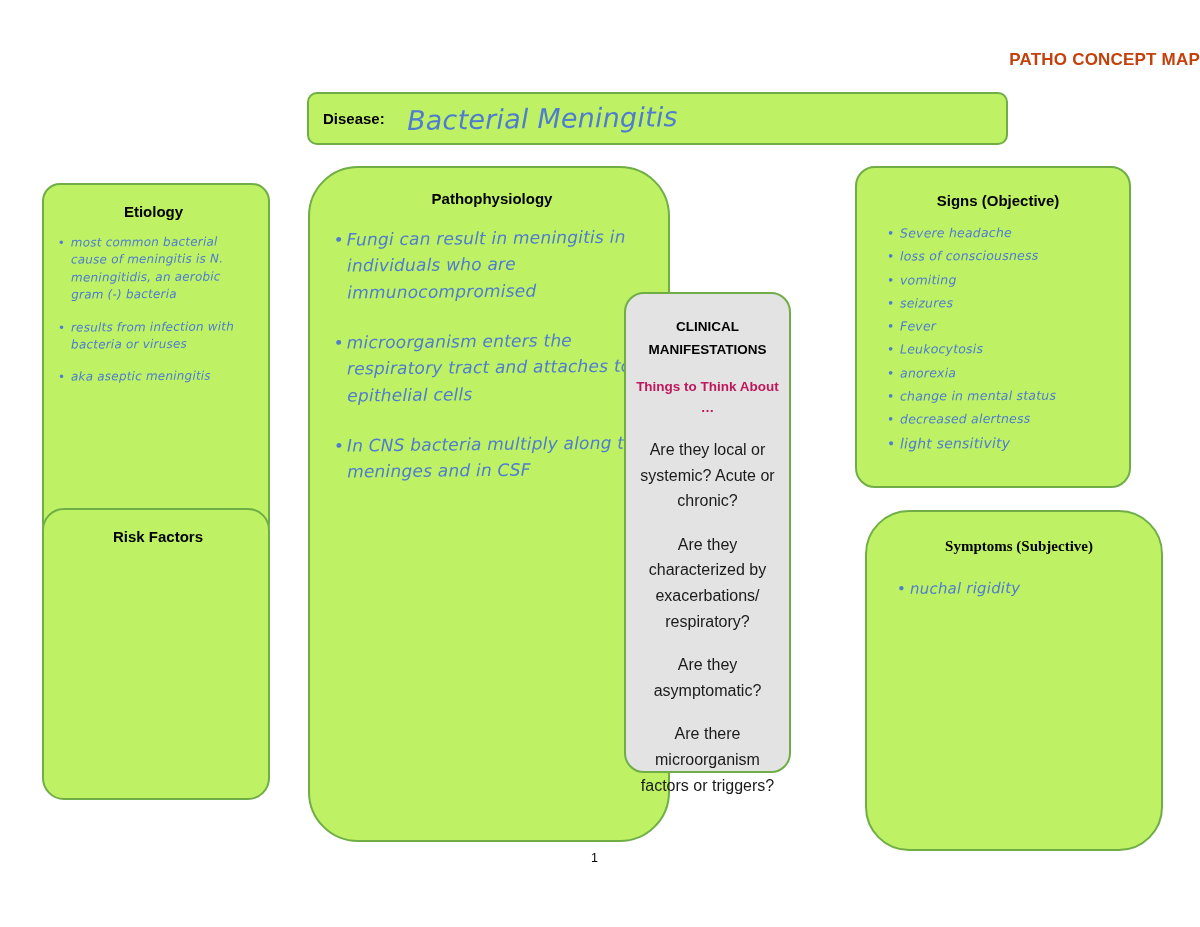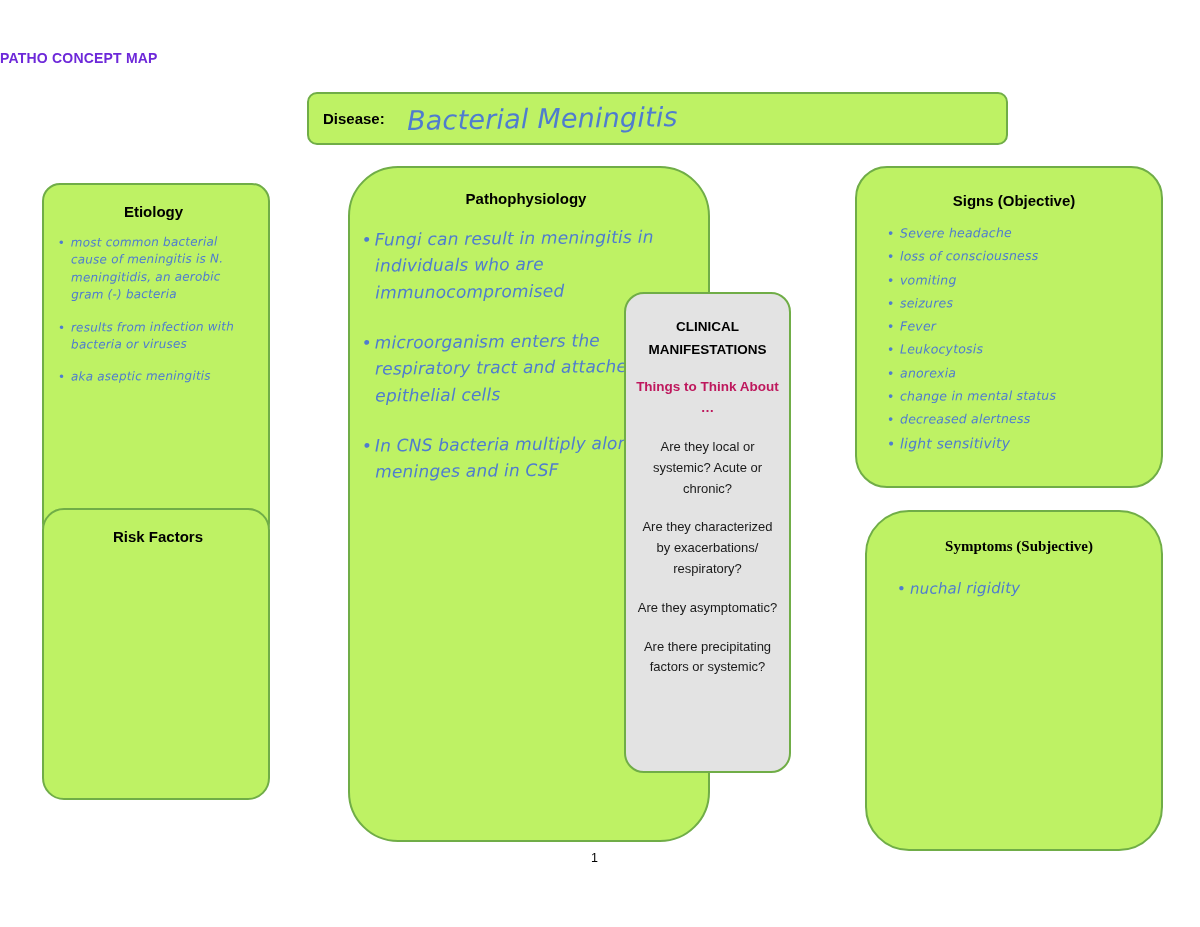--- a/index.html
+++ b/index.html
@@ -17,25 +17,25 @@
     position: relative;
     width: 1200px;
     height: 927px;
     background: #ffffff;
   }
   .doc-title {
     position: absolute;
     top: 50px;
     left: 0;
     width: 100%;
-    text-align: left;
-    font-weight: bold;
-    font-size: 14px;
+    text-align: right;
+    font-weight: bold;
+    font-size: 17px;
     letter-spacing: 0.2px;
-    color: #6d28d9;
+    color: #c2410c;
   }
   .box {
     position: absolute;
     box-sizing: border-box;
     border: 2.5px solid var(--border-green, #70ad47);
     border-radius: 16px;
     background: #bef264;
   }
   .box-title {
     text-align: center;
@@ -92,21 +92,21 @@
   .etiology-box { left: 42px; top: 183px; width: 228px; height: 358px; border-radius: 18px; padding: 18px 19px 0 14px; }
   .etiology-box .box-title { margin-bottom: 14px; }
   .etiology-box li { font-size: 12px; line-height: 1.45; margin-bottom: 15px; transform: rotate(-0.4deg); }
 
   
   .risk-box { left: 42px; top: 508px; width: 228px; height: 292px; border-radius: 22px; padding: 18px 12px 0 16px; }
   .risk-box .box-title { margin-bottom: 14px; }
   .risk-box li { font-size: 15px; line-height: 1.5; transform: rotate(-0.5deg); }
 
   
-  .patho-box { left: 308px; top: 166px; width: 362px; height: 676px; border-radius: 50px; padding: 22px 18px 0 12px; margin-left: 40px; }
+  .patho-box { left: 308px; top: 166px; width: 362px; height: 676px; border-radius: 50px; padding: 22px 18px 0 24px; }
   .patho-box .box-title { margin-bottom: 18px; }
   .patho-box li { font-size: 17px; line-height: 1.55; margin-bottom: 24px; padding-left: 16px; transform: rotate(-0.6deg); }
 
   
   .cm-box {
     left: 624px; top: 292px;
     width: 167px; height: 481px;
     border-radius: 20px;
     background: var(--panel-gray, #e3e3e3);
     padding: 22px 10px 0 10px;
@@ -125,28 +125,28 @@
     line-height: 1.6;
     margin: 0 0 6px 0;
     color: #be185d;
   }
   ul.cm-questions {
     list-style: none;
     margin: 0;
     padding: 0;
   }
   ul.cm-questions li {
-    font-size: 13px;
+    font-size: 16px;
     line-height: 1.6;
     margin-top: 18px;
     color: #1a1a1a;
   }
 
   
-  .signs-box { left: 855px; top: 166px; width: 308px; height: 322px; border-radius: 32px; padding: 24px 20px 12px 30px; }
+  .signs-box { left: 855px; top: 166px; width: 276px; height: 322px; border-radius: 20px; padding: 24px 20px 12px 30px; }
   .signs-box .box-title { margin-bottom: 16px; }
   .signs-box li { font-size: 12.5px; line-height: 1.3; margin-bottom: 7px; transform: rotate(-0.3deg); }
   .signs-box li:last-child { font-size: 14px; margin-top: 4px; }
 
   
   .symptoms-box { left: 865px; top: 510px; width: 298px; height: 341px; border-radius: 44px; padding: 26px 20px 0 30px; }
   .symptoms-box .box-title { margin-bottom: 22px; font-family: Liberation Serif, serif; }
   .symptoms-box li { font-size: 15px; line-height: 1.5; transform: rotate(-0.4deg); }
 
   .page-number {
@@ -191,21 +191,21 @@
       </ul>
   </div>
 
   <div class="box cm-box">
     <div class="cm-title">CLINICAL MANIFESTATIONS</div>
     <div class="cm-subtitle">Things to Think About …</div>
     <ul class="cm-questions">
         <li>Are they local or systemic? Acute or chronic?</li>
         <li>Are they characterized by exacerbations/ respiratory?</li>
         <li>Are they asymptomatic?</li>
-        <li>Are there precipitating factors or systemic?</li>
+        <li>Are there microorganism factors or triggers?</li>
       </ul>
   </div>
 
   <div class="box signs-box">
     <div class="box-title">Signs (Objective)</div>
     <ul class="hw hw-list">
         <li>Severe headache</li>
         <li>loss of consciousness</li>
         <li>vomiting</li>
         <li>seizures</li>

